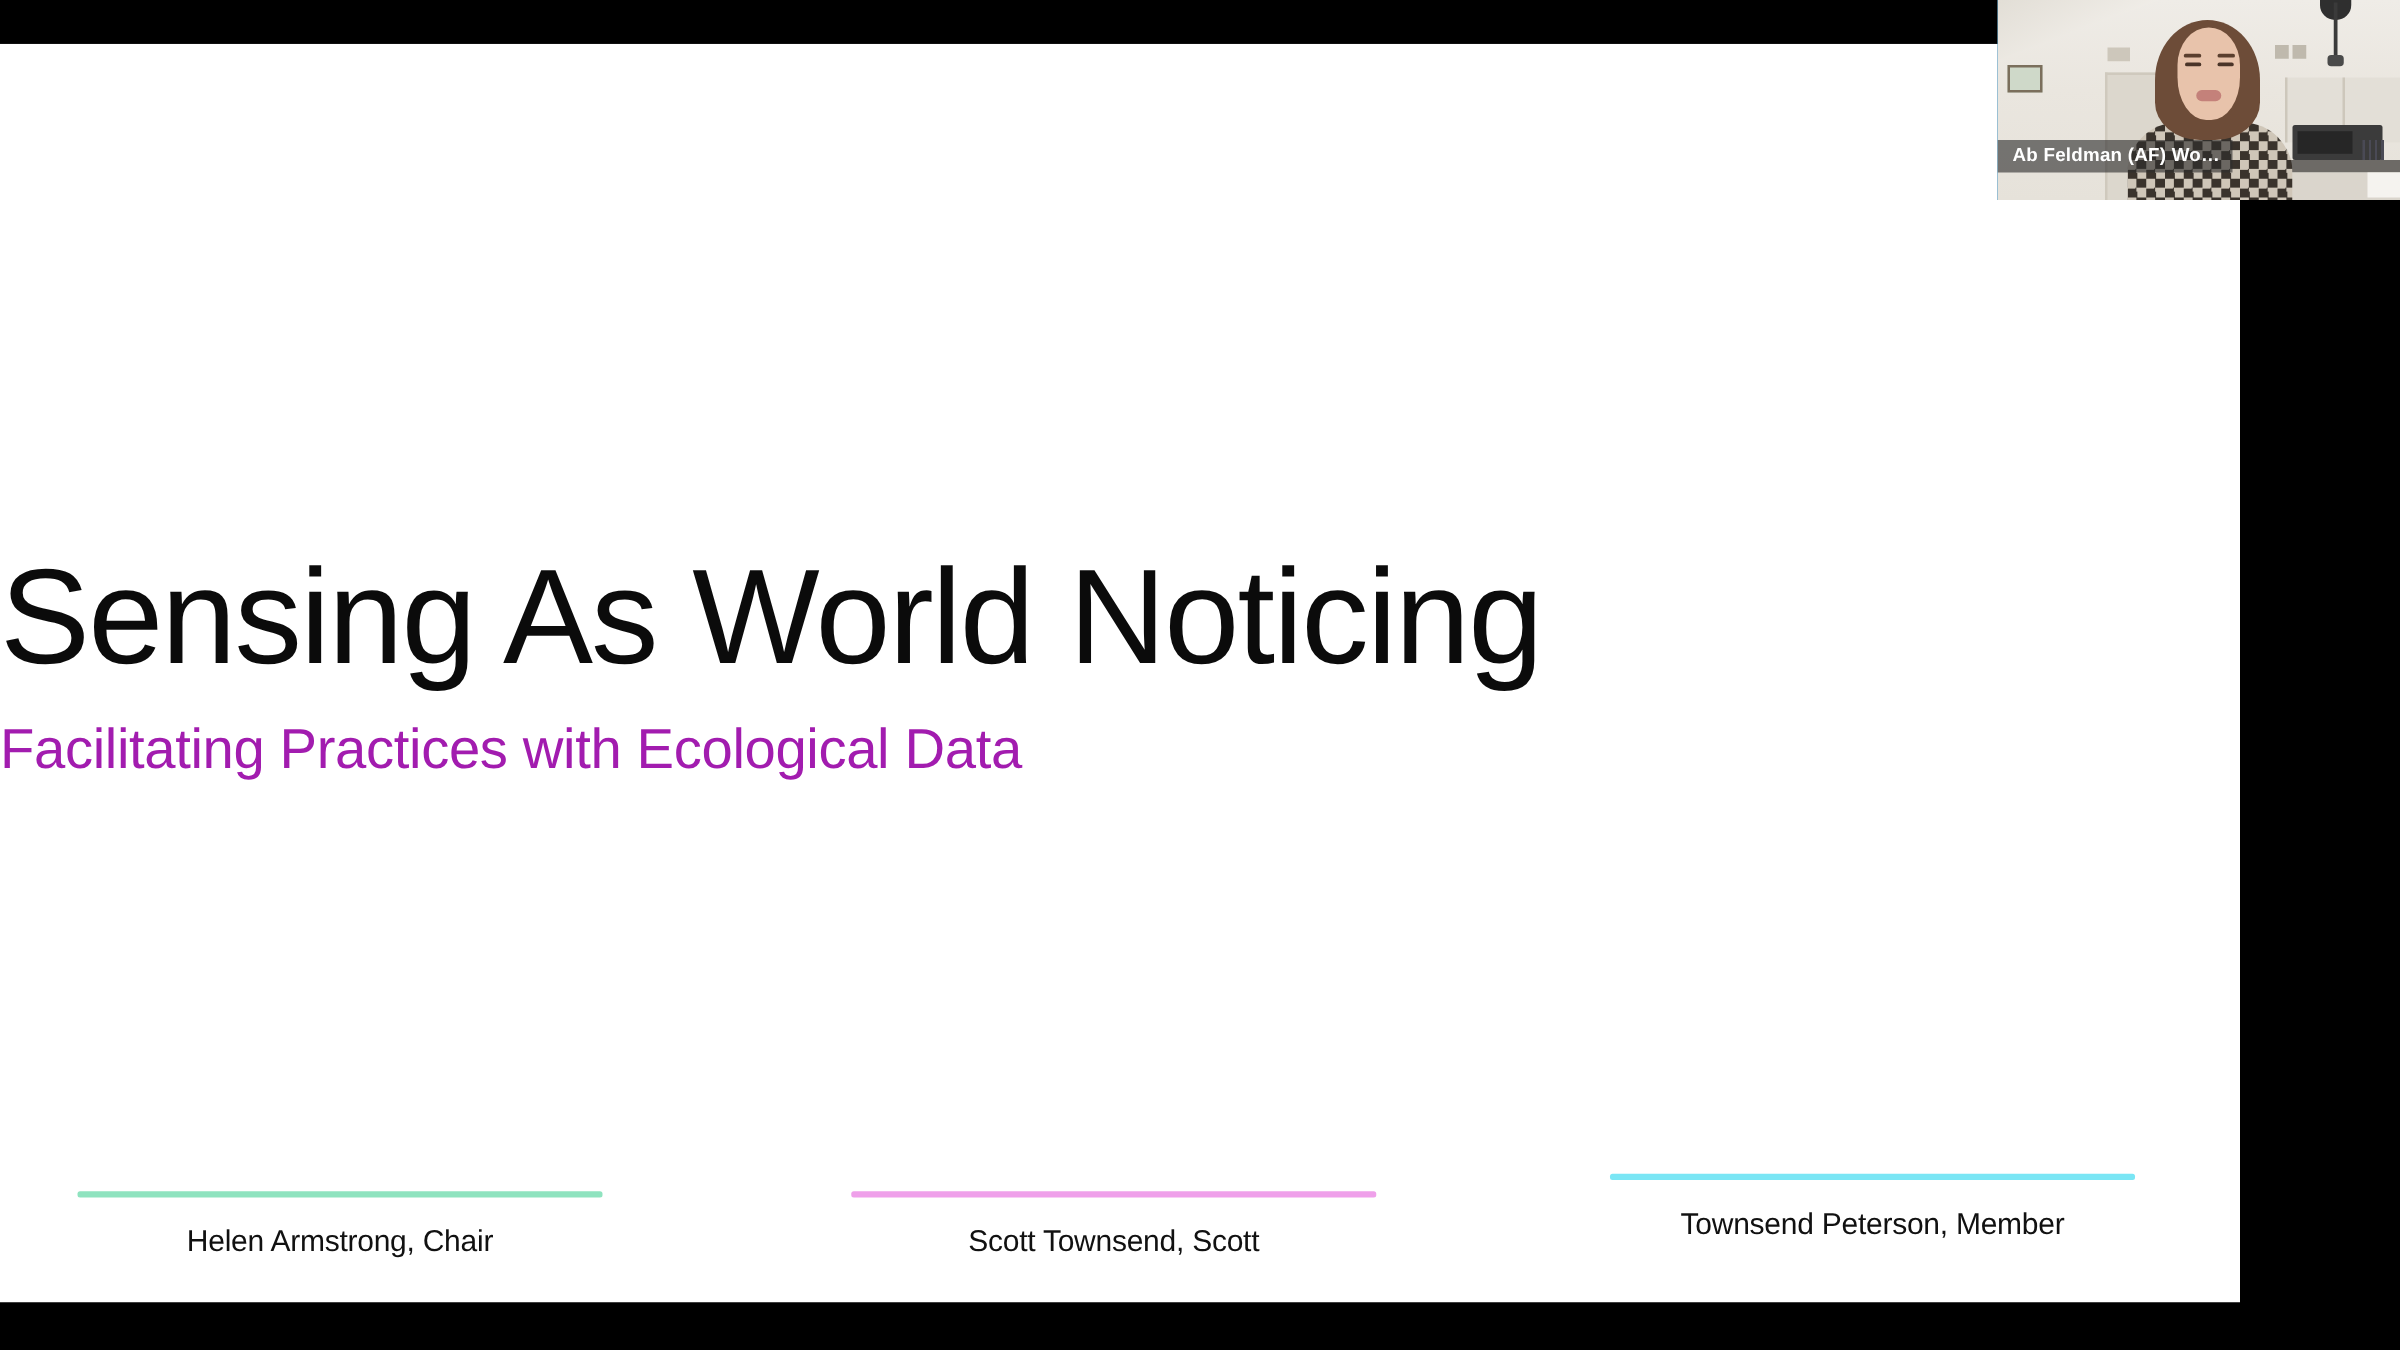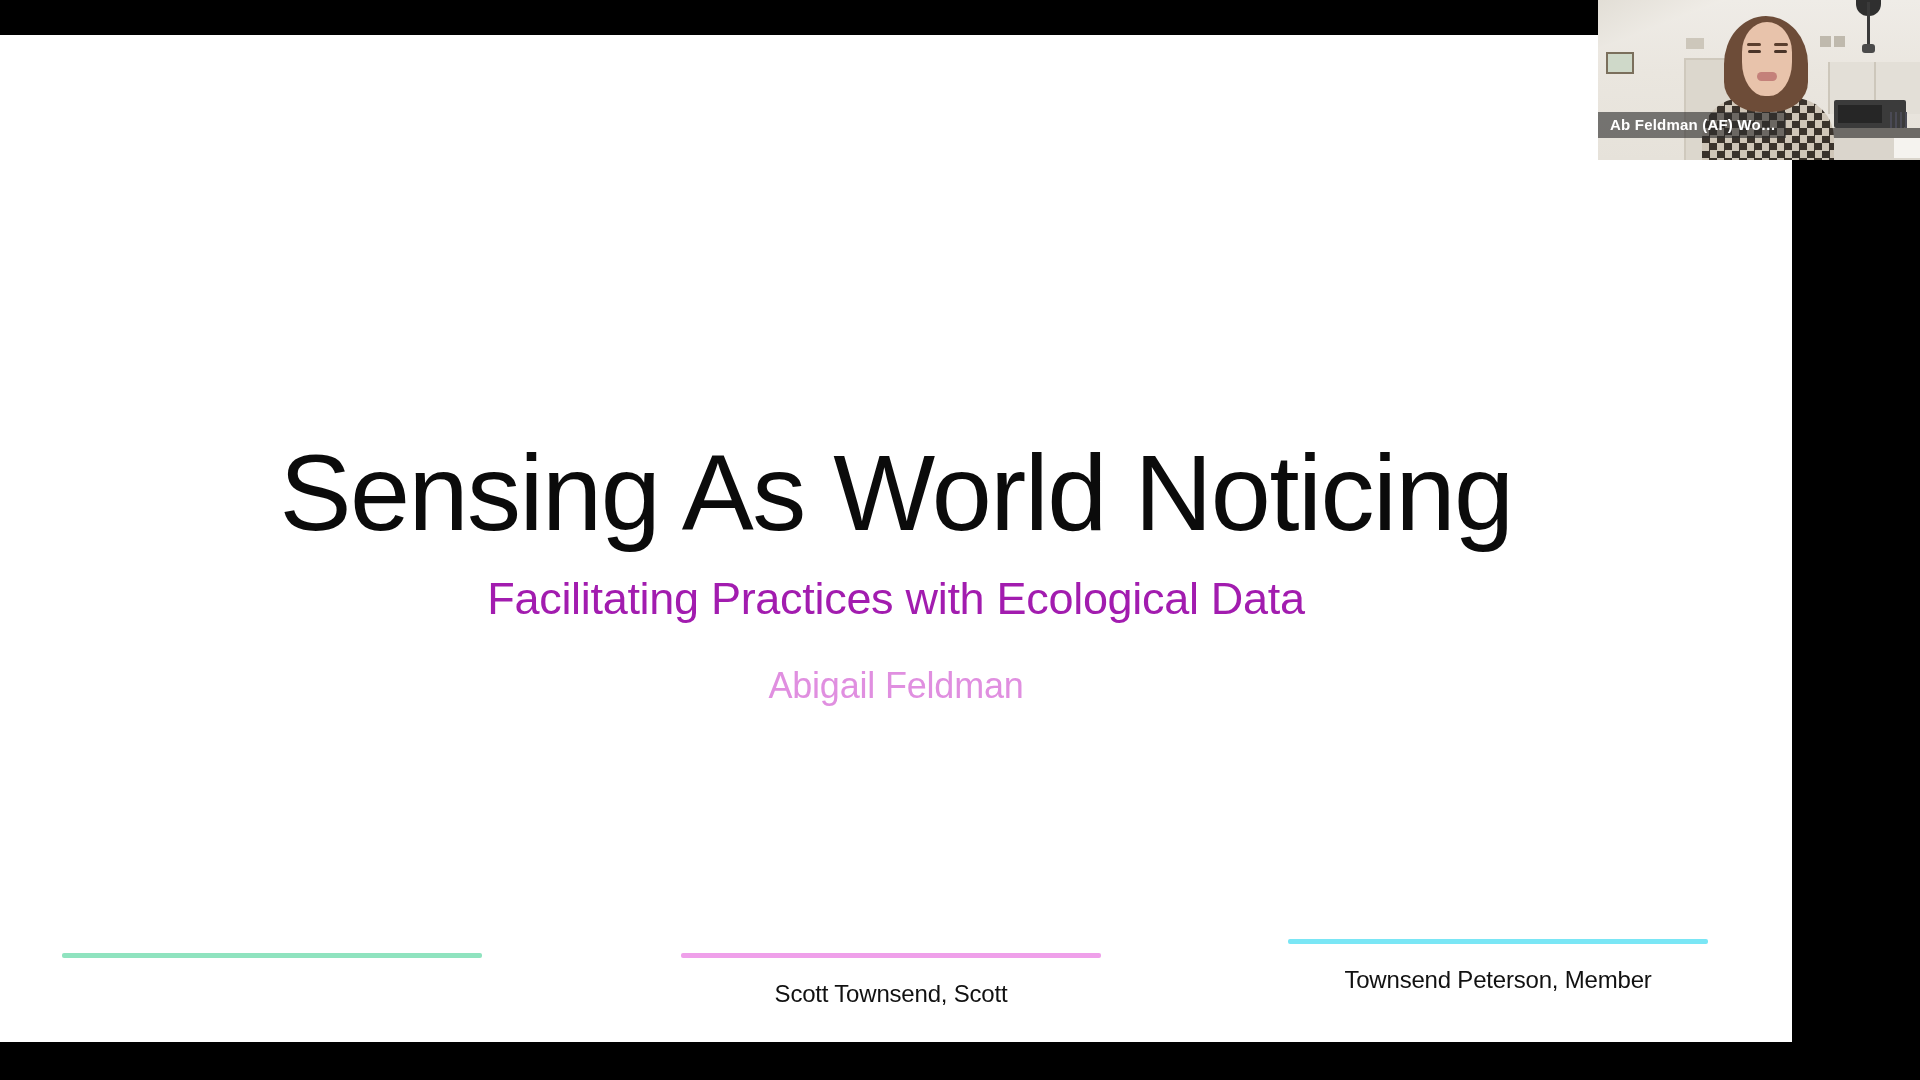--- a/index.html
+++ b/index.html
@@ -37,21 +37,21 @@
     width: 1792px;
     height: 1007px;
   }
 
   
   #title-block {
     position: absolute;
     left: 0;
     top: 404px;
     width: 1792px;
-    text-align: center;
+    text-align: left;
   }
 
   #slide-title {
     font-family: "Liberation Sans", sans-serif;
     font-size: 108px;
     line-height: 1.0;
     font-weight: 400;
     letter-spacing: -1.5px;
     color: #0b0b0b;
     white-space: nowrap;
@@ -289,27 +289,27 @@
 <body>
 
 <div id="screen">
 
   <div id="slide-surface" style="background: rgb(255, 255, 255);">
     <div class="slide-inner">
 
       <div id="title-block">
         <div id="slide-title" style="color: rgb(11, 11, 11);">Sensing As World Noticing</div>
         <div id="slide-subtitle">Facilitating Practices with Ecological Data</div>
-        <div id="presenter-name" style="color: rgb(224, 143, 224);">Abigail Feldman</div>
       </div>
 
       <div id="committee-row">
 
         <div class="committee-item" id="committee-item-0">
           <div class="committee-rule" id="rule-0" style="background: rgb(143, 227, 191);"></div>
+          <div class="committee-label">Helen Armstrong, Chair</div>
         </div>
 
         <div class="committee-item" id="committee-item-1">
           <div class="committee-rule" id="rule-1" style="background: rgb(239, 160, 234);"></div>
           <div class="committee-label">Scott Townsend, Scott</div>
         </div>
 
         <div class="committee-item" id="committee-item-2">
           <div class="committee-rule" id="rule-2" style="background: rgb(122, 230, 245);"></div>
           <div class="committee-label">Townsend Peterson, Member</div>

